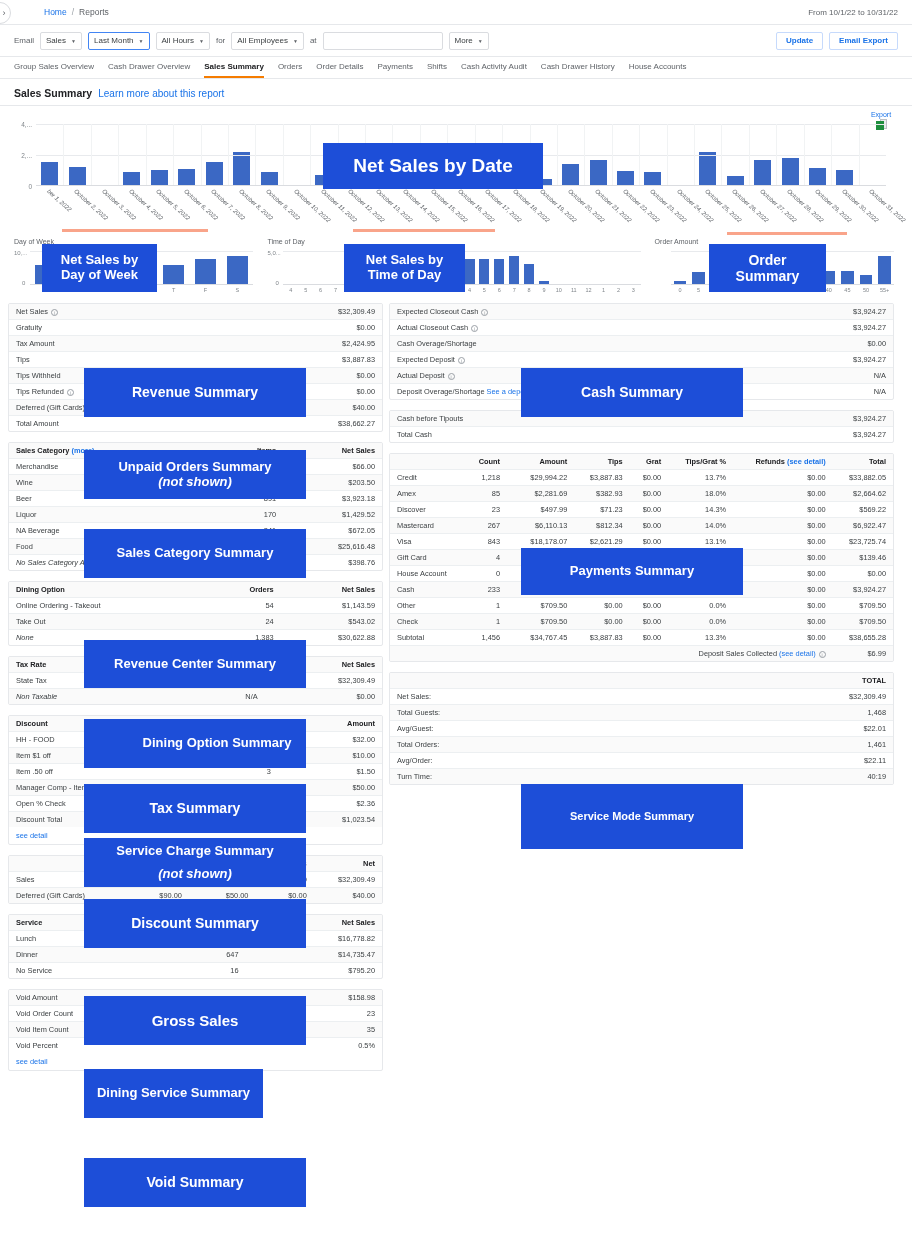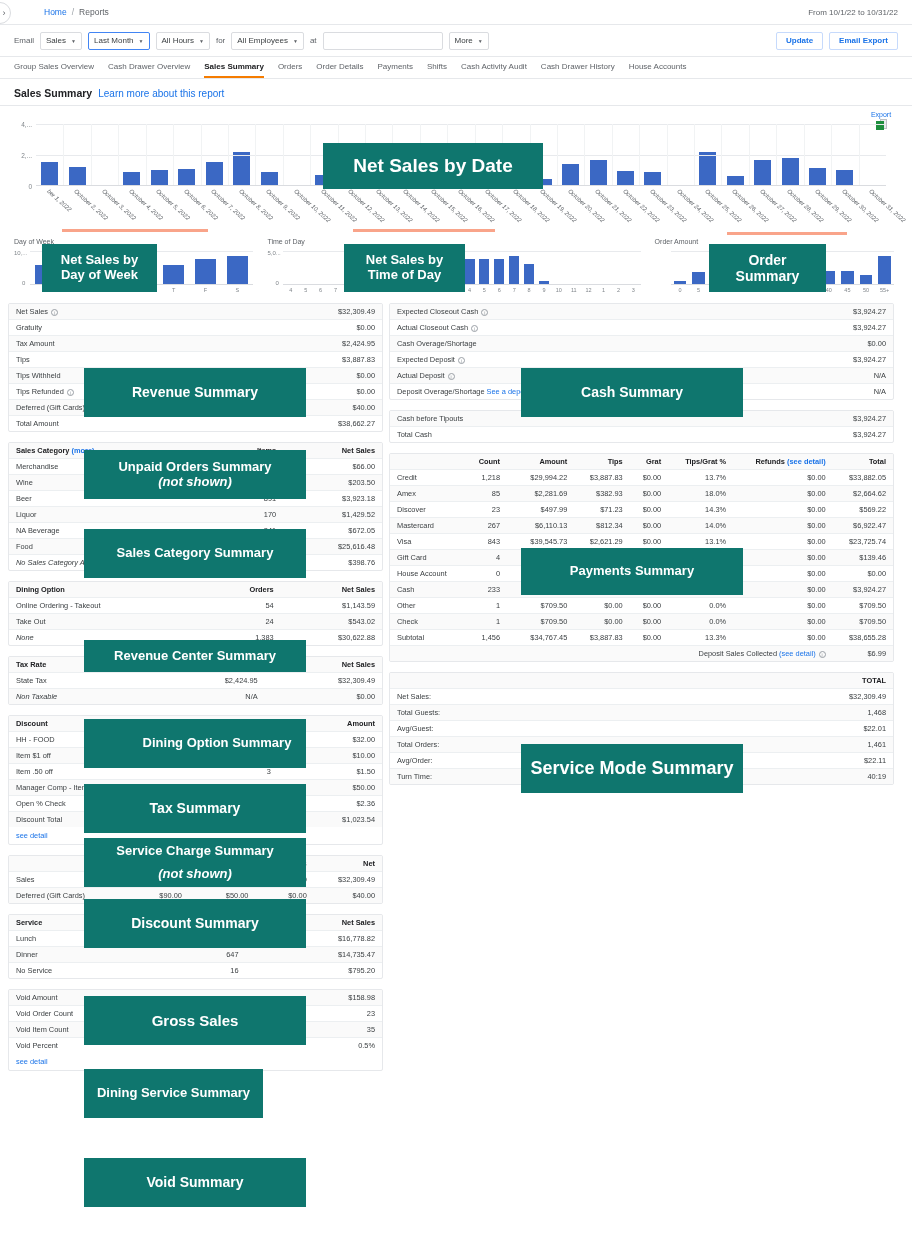--- a/index.html
+++ b/index.html
@@ -143,21 +143,21 @@
   .info {
     display: inline-block; width: 7px; height: 7px; border-radius: 50%;
     border: 1px solid #9aa0a6; color: #9aa0a6; font-size: 5px; line-height: 6px;
     text-align: center; margin-left: 3px; vertical-align: middle;
   }
   .lnk { color: #1a73e8; }
   .seedetail { padding: 4px 7px; font-size: 7.4px; }
 
   
   .ov {
-    position: absolute; background: #0f766e; color: #fff; font-weight: bold;
+    position: absolute; background: #1d4ed8; color: #fff; font-weight: bold;
     display: flex; flex-direction: column; align-items: center; justify-content: center;
     text-align: right; line-height: 1.15; z-index: 40; pointer-events: none;
   }
   .ov .sm { font-style: italic; font-weight: bold; }
   .ovline { position: absolute; background: #f9a48a; height: 3px; z-index: 40; }
   #page { position: relative; width: 912px; height: 1248px; }
 </style>
 </head>
 <body>
 
@@ -1042,21 +1042,21 @@
                 <td>$6,110.13</td>
                 <td>$812.34</td>
                 <td>$0.00</td>
                 <td>14.0%</td>
                 <td>$0.00</td>
                 <td>$6,922.47</td>
               </tr>
               <tr>
                 <td class="l sub">Visa</td>
                 <td>843</td>
-                <td>$39,545.73</td>
+                <td>$18,178.07</td>
                 <td>$2,621.29</td>
                 <td>$0.00</td>
                 <td>13.1%</td>
                 <td>$0.00</td>
                 <td>$23,725.74</td>
               </tr>
               <tr>
                 <td class="l b">Gift Card</td>
                 <td class="b">4</td>
                 <td class="b">$139.46</td>
@@ -1181,21 +1181,21 @@
       <div class="ov" style="left: 84px; top: 368px; width: 222px; height: 49px; font-size: 14px;">
         <div>Revenue Summary</div>
       </div>
       <div class="ov" style="left: 84px; top: 450px; width: 222px; height: 49px; font-size: 13px;">
         <div>Unpaid Orders Summary</div>
         <div class="sm">(not shown)</div>
       </div>
       <div class="ov" style="left: 84px; top: 529px; width: 222px; height: 49px; font-size: 13px;">
         <div>Sales Category Summary</div>
       </div>
-      <div class="ov" style="left: 84px; top: 640px; width: 222px; height: 32px; font-size: 13px;">
+      <div class="ov" style="left: 84px; top: 640px; width: 222px; height: 48px; font-size: 13px;">
         <div>Revenue Center Summary</div>
       </div>
       <div class="ov" style="left: 84px; top: 719px; width: 222px; height: 49px; font-size: 13px; padding-left: 44px;">
         <div>Dining Option Summary</div>
       </div>
       <div class="ov" style="left: 84px; top: 784px; width: 222px; height: 49px; font-size: 14px;">
         <div>Tax Summary</div>
       </div>
       <div class="ov" style="left: 84px; top: 838px; width: 222px; height: 49px; font-size: 13px; gap: 8px;">
         <div>Service Charge Summary</div>
@@ -1212,20 +1212,20 @@
       </div>
       <div class="ov" style="left: 84px; top: 1158px; width: 222px; height: 49px; font-size: 14px;">
         <div>Void Summary</div>
       </div>
       <div class="ov" style="left: 521px; top: 368px; width: 222px; height: 49px; font-size: 14px;">
         <div>Cash Summary</div>
       </div>
       <div class="ov" style="left: 521px; top: 548px; width: 222px; height: 47px; font-size: 13px;">
         <div>Payments Summary</div>
       </div>
-      <div class="ov" style="left: 521px; top: 744px; width: 222px; height: 49px; font-size: 18px;">
+      <div class="ov" style="left: 521px; top: 784px; width: 222px; height: 65px; font-size: 11px;">
         <div>Service Mode Summary</div>
       </div>
       <div class="ovline" style="left: 62px; top: 229px; width: 146px;"></div>
       <div class="ovline" style="left: 353px; top: 229px; width: 142px;"></div>
       <div class="ovline" style="left: 727px; top: 232px; width: 120px;"></div>
     </div>
 </div>
 
 </body></html>

